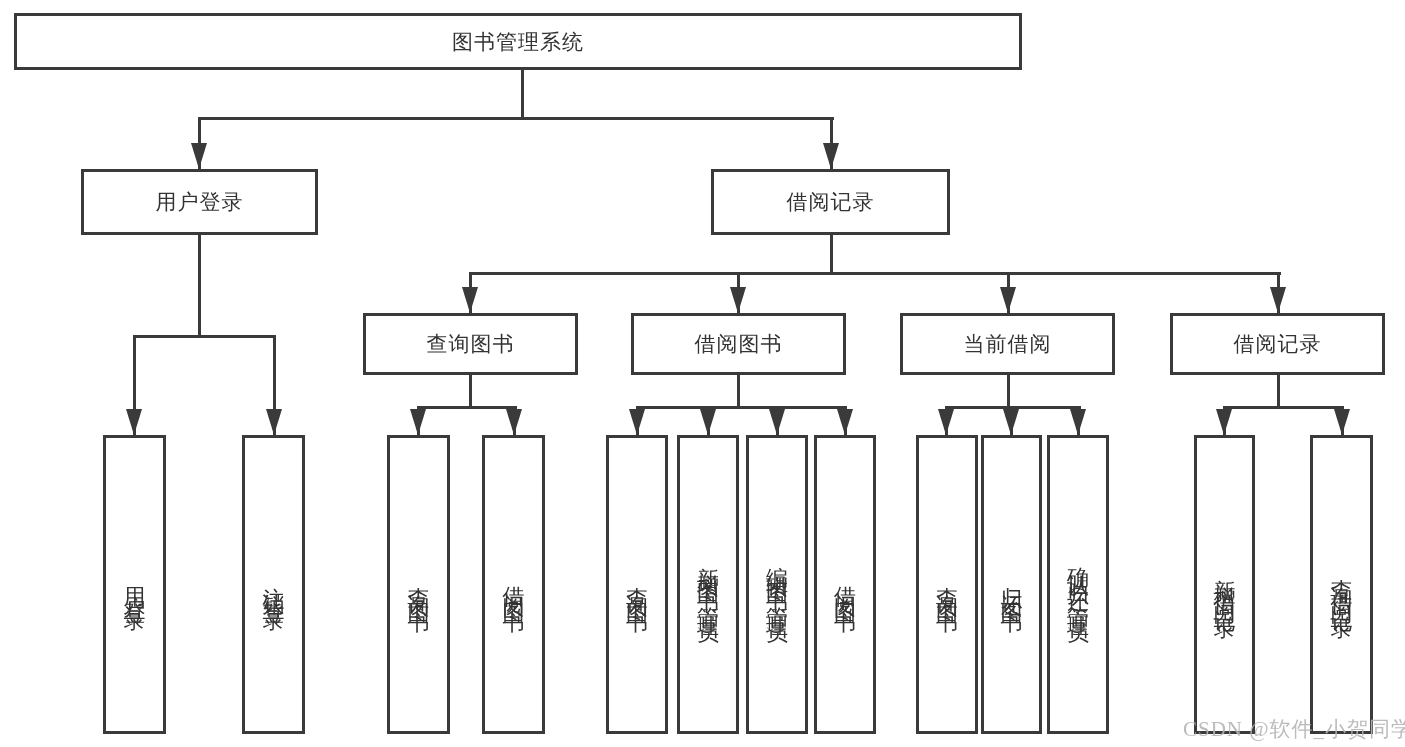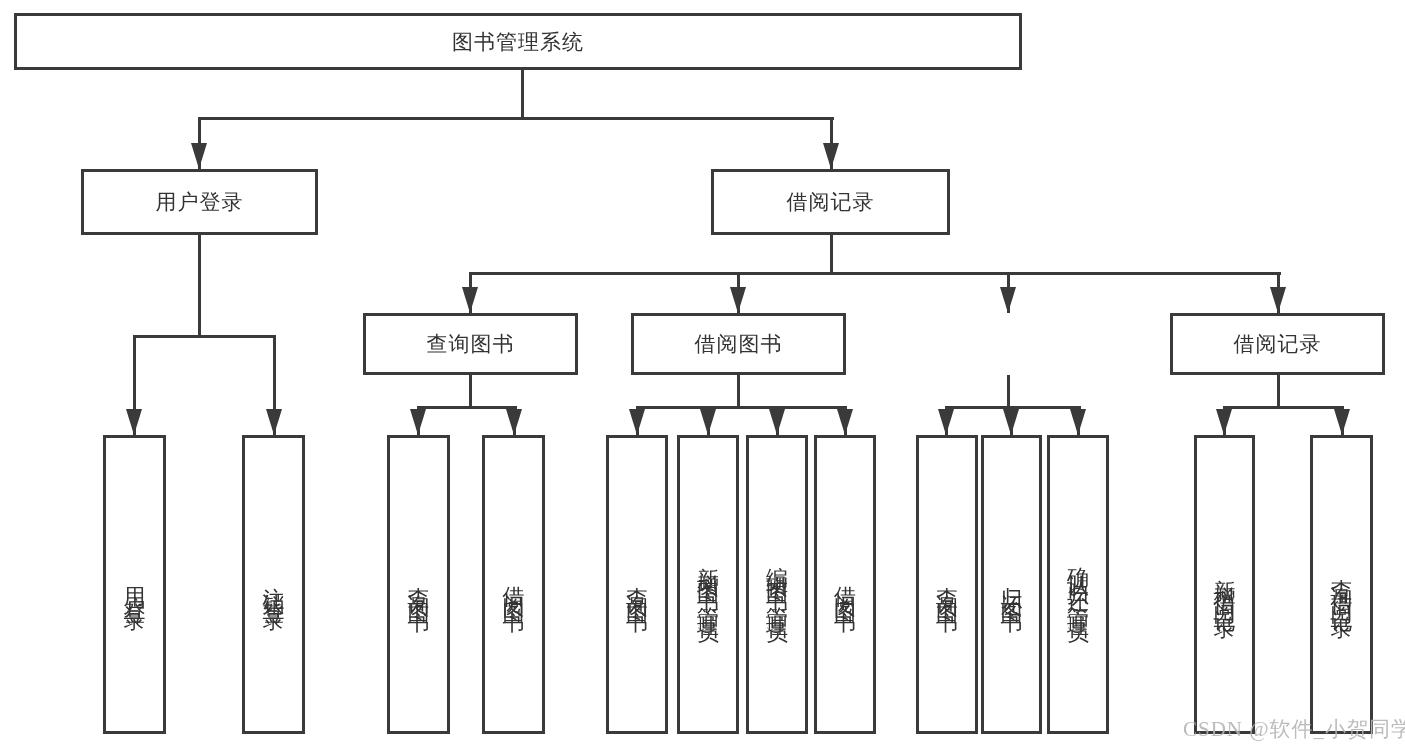--- a/index.html
+++ b/index.html
@@ -76,20 +76,23 @@
   <div class="vline" style="left:1006.5px;top:273px;height:40px"></div>
   <div class="arrow" style="left:1000px;top:287px"></div>
   <div class="vline" style="left:1276.5px;top:273px;height:40px"></div>
   <div class="arrow" style="left:1270px;top:287px"></div>
 
   <div class="box" style="left:363px;top:313px;width:215px;height:62px">
     <span>查询图书</span>
   </div>
   <div class="box" style="left:631px;top:313px;width:215px;height:62px">
     <span>借阅图书</span>
+  </div>
+  <div class="box" style="left:900px;top:313px;width:215px;height:62px">
+    <span>当前借阅</span>
   </div>
   <div class="box" style="left:1170px;top:313px;width:215px;height:62px">
     <span>借阅记录</span>
   </div>
 
   <div class="vline" style="left:468.5px;top:375px;height:32px"></div>
   <div class="hline" style="left:416.5px;top:405.5px;width:100px"></div>
   <div class="vline" style="left:416.5px;top:407px;height:28px"></div>
   <div class="arrow" style="left:410px;top:409px"></div>
   <div class="vline" style="left:512.5px;top:407px;height:28px"></div>

